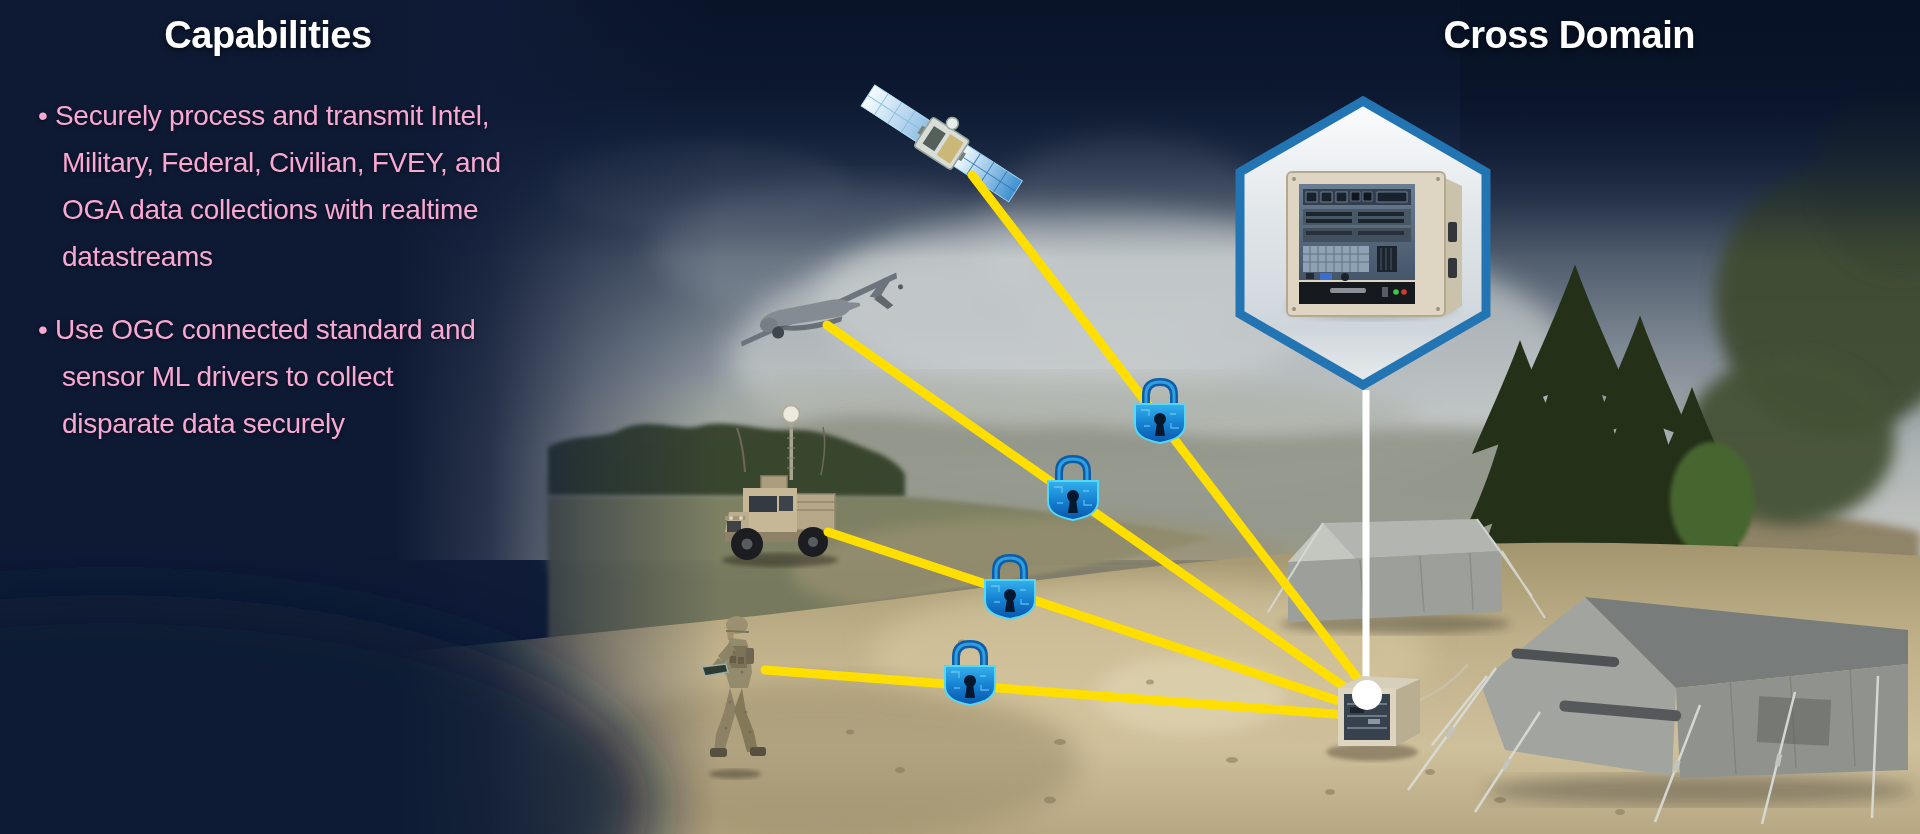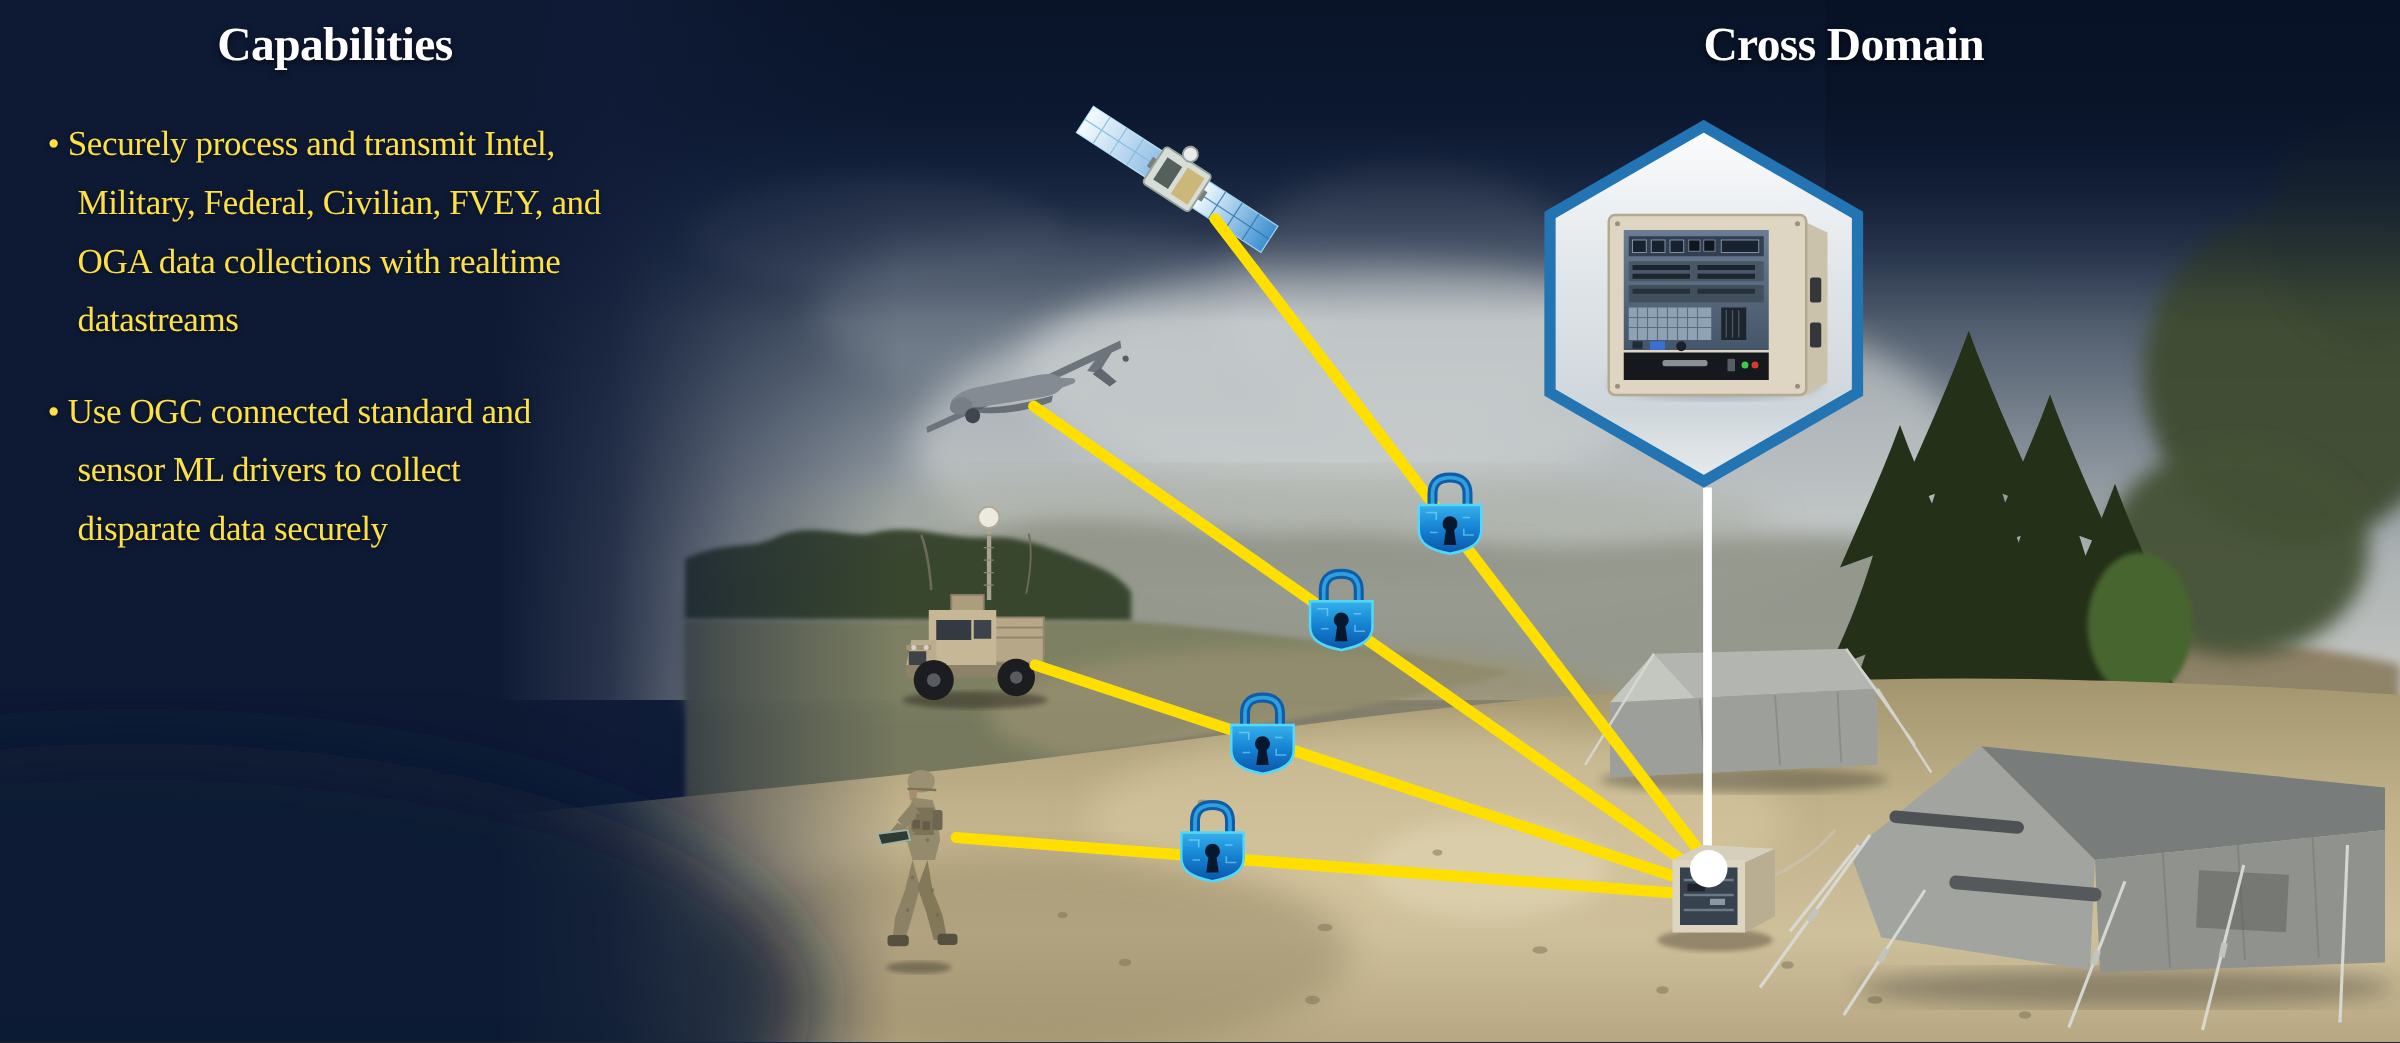--- a/index.html
+++ b/index.html
@@ -1,31 +1,31 @@
 <!DOCTYPE html>
 <html><head>
 <meta charset="utf-8">
 <style>
   html,body{margin:0;padding:0;background:#0a1630;}
   .stage{
     position:relative;width:1920px;height:834px;overflow:hidden;
-    font-family:Liberation Serif, serif;background:#0c1a36;
+    font-family:Liberation Sans, sans-serif;background:#0c1a36;
   }
   .scene-svg{position:absolute;left:0;top:0;width:1920px;height:834px;display:block;}
   .hdr{
     position:absolute;top:14px;color:#ffffff;font-size:38px;font-weight:700;
     letter-spacing:-0.5px;text-align:center;
     text-shadow:0 2px 6px rgba(0,0,0,.65);
   }
   .hdr-cap{left:38px;width:460px;}
   .hdr-sen{left:632px;width:440px;}
-  .hdr-cro{left:1255px;width:440px;}
+  .hdr-cro{left:1255px;width:440px;text-align:right;}
   .bullets{
     position:absolute;left:38px;top:92px;width:545px;margin:0;padding:0;
-    list-style:none;color:#fde047;font-size:28px;line-height:47px;
+    list-style:none;color:#f9a8d4;font-size:28px;line-height:47px;
     letter-spacing:-0.3px;text-shadow:0 1px 4px rgba(0,0,0,.55);
   }
   .bullets li{
     white-space:pre-line;margin:0 0 26px 0;padding-left:24px;text-indent:-24px;
   }
   .bullets li::before{content:"\2022\00a0";}
 </style>
 </head>
 <body>
 

